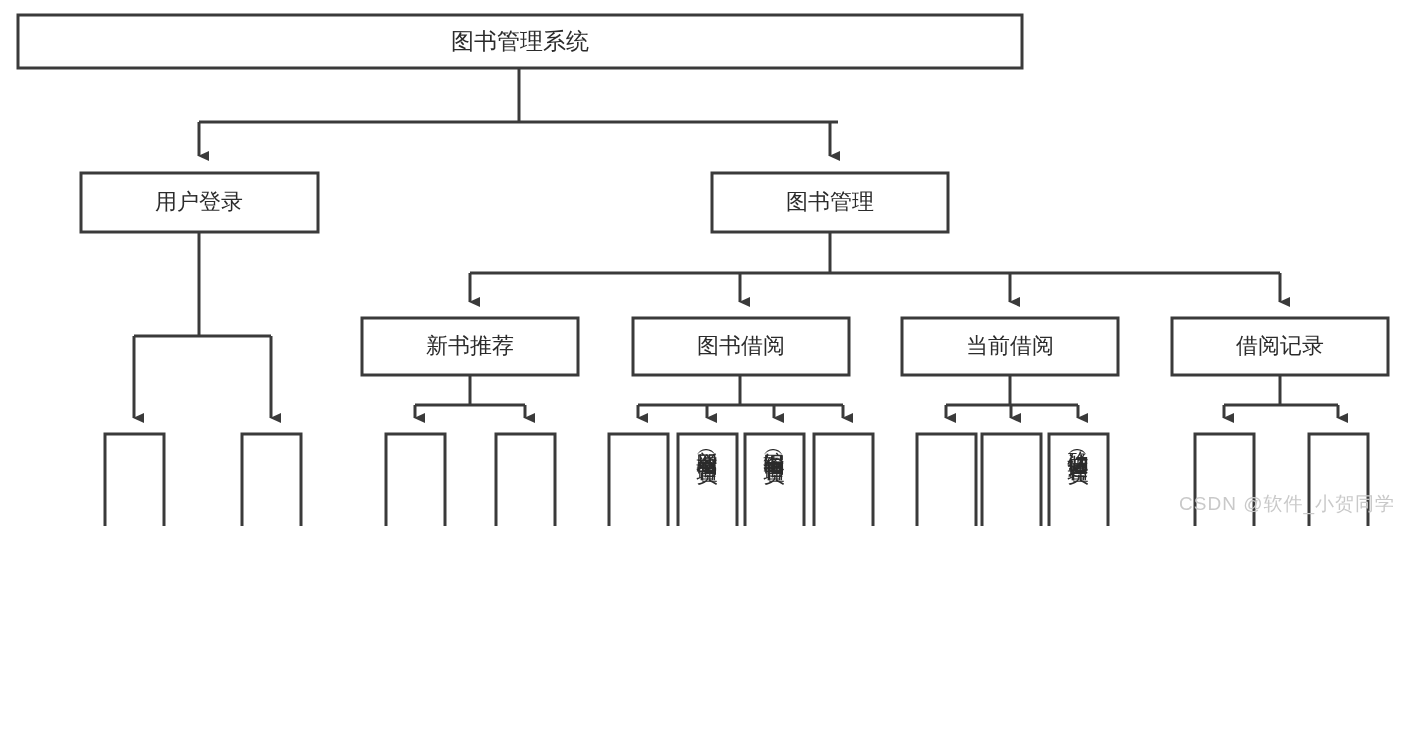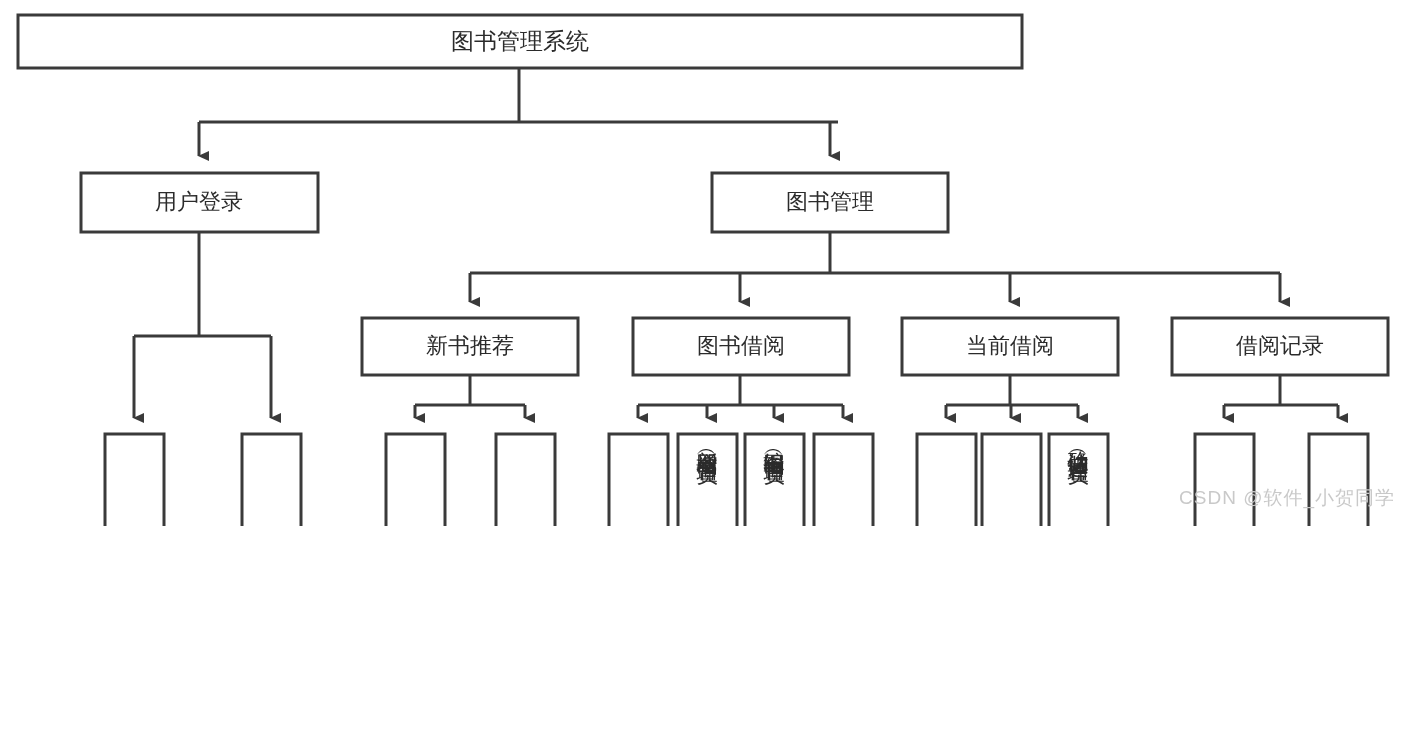--- a/index.html
+++ b/index.html
@@ -58,21 +58,21 @@
     font-family: "Liberation Sans", "DejaVu Sans", sans-serif;
     font-size: 21px;
     color: #2b2b2b;
     letter-spacing: 2px;
     line-height: 1;
     white-space: nowrap;
   }
   .watermark {
     position: absolute;
     right: 10px;
-    bottom: 15px;
+    bottom: 9px;
     font-family: "Liberation Sans", "DejaVu Sans", sans-serif;
     font-size: 19px;
     color: #c9c9c9;
     letter-spacing: 1px;
     white-space: nowrap;
     user-select: none;
   }
 </style>
 </head>
 <body>

